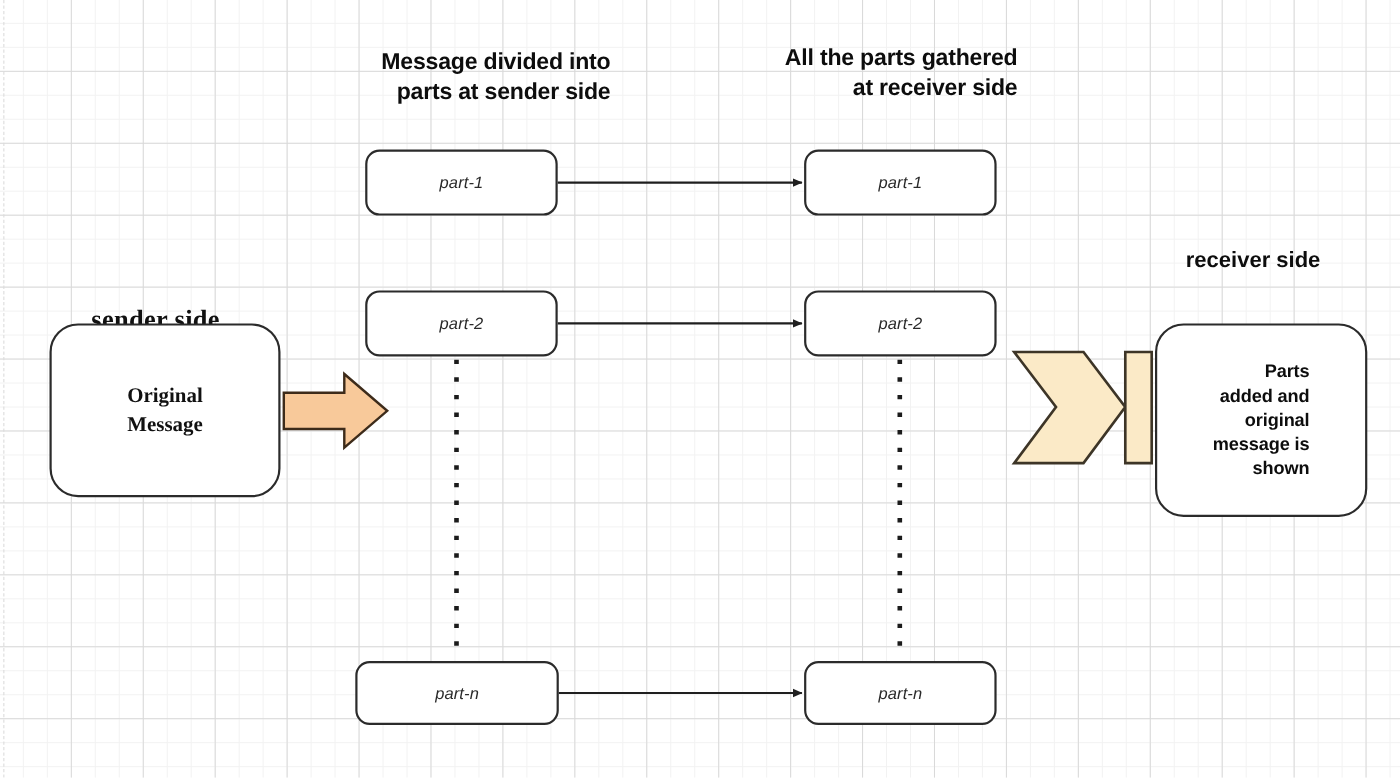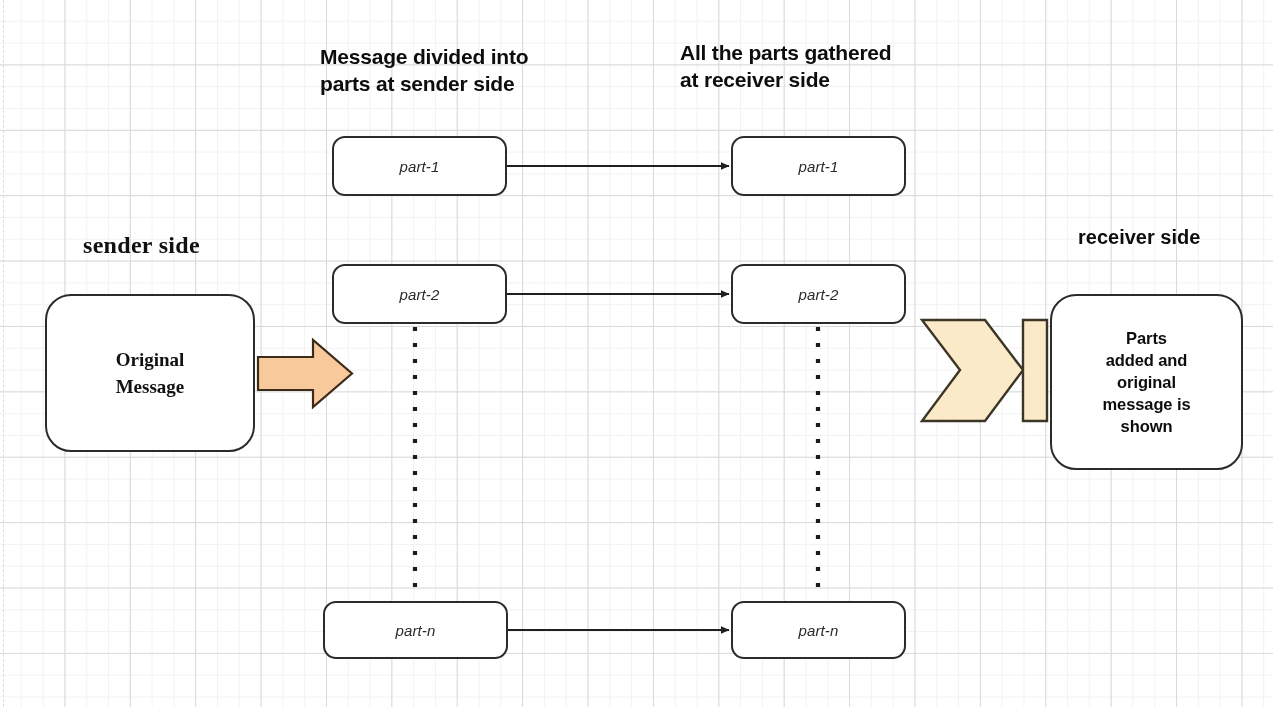--- a/index.html
+++ b/index.html
@@ -39,32 +39,33 @@
   }
 
   
   .hdr {
     position: absolute;
     font-family: "Liberation Sans", sans-serif;
     font-weight: bold;
     font-size: 21px;
     line-height: 27px;
     color: #0d0d0d;
-    text-align: left;
+    text-align: right;
     white-space: pre-line;
     letter-spacing: -0.2px;
   }
   .side-label-serif {
     position: absolute;
     font-family: "Liberation Serif", serif;
     font-weight: bold;
     font-size: 24px;
     color: #111111;
     letter-spacing: 0.3px;
     white-space: nowrap;
+    margin-top: 46px;
   }
   .side-label-sans {
     position: absolute;
     font-family: "Liberation Sans", sans-serif;
     font-weight: bold;
     font-size: 20px;
     color: #0d0d0d;
     white-space: nowrap;
   }
 
@@ -99,21 +100,21 @@
     color: #111111;
     text-align: left;
     white-space: pre-line;
   }
   .sans-multiline {
     font-family: "Liberation Sans", sans-serif;
     font-weight: bold;
     font-size: 16.5px;
     line-height: 22px;
     color: #0d0d0d;
-    text-align: center;
+    text-align: right;
     white-space: pre-line;
     letter-spacing: -0.1px;
   }
 
   
   .layer {
     position: absolute;
     left: 0;
     top: 0;
     width: 1273px;

